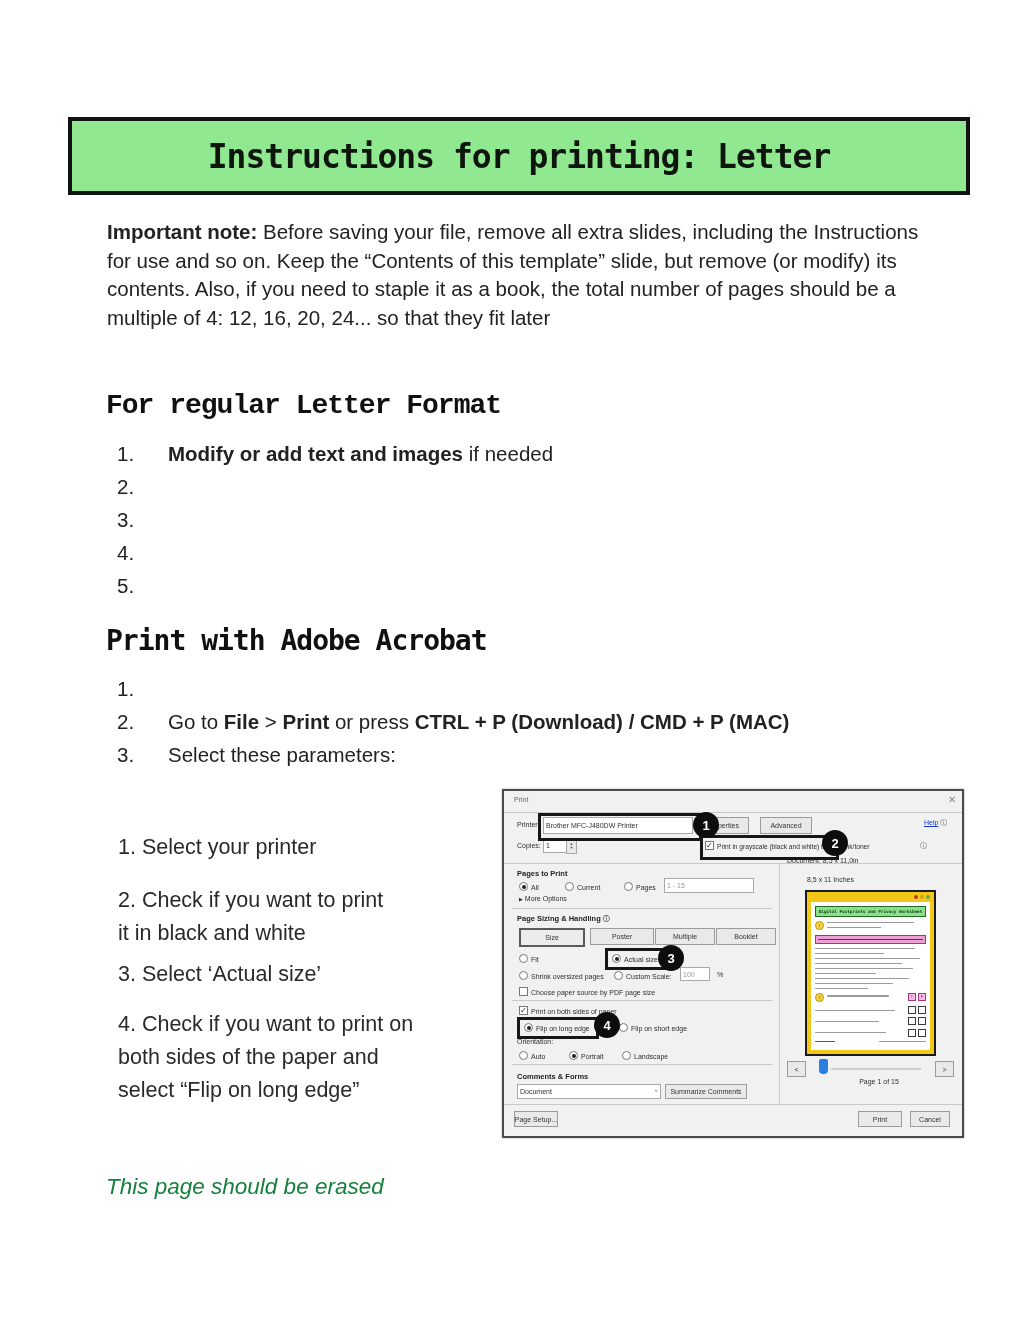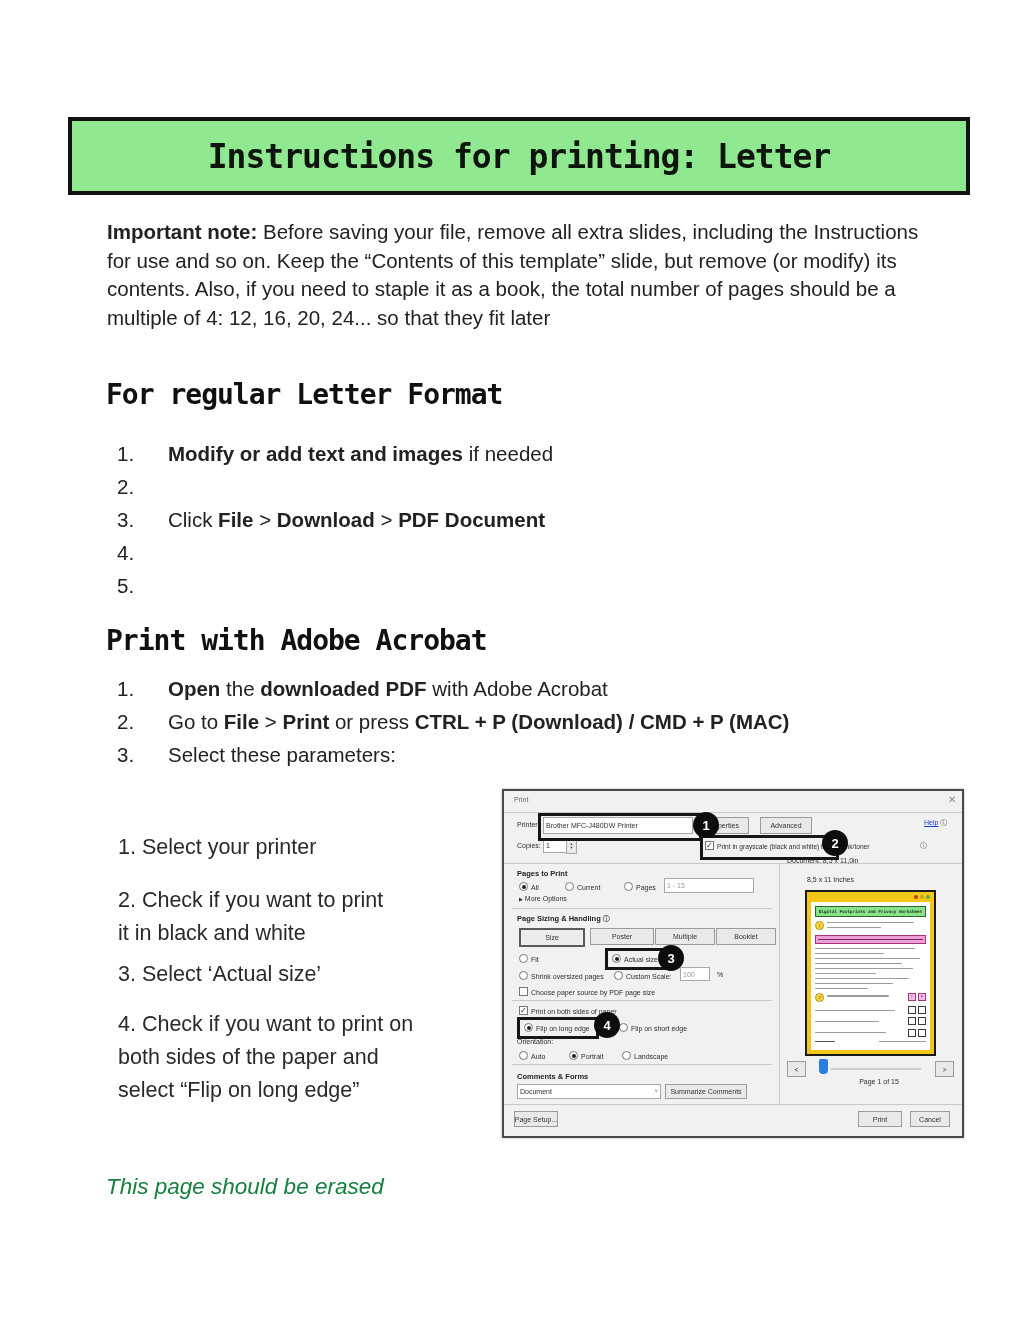--- a/index.html
+++ b/index.html
@@ -23,21 +23,21 @@
   
   .note{
     position:absolute;left:107px;top:218px;width:820px;margin:0;
     font-size:20.5px;line-height:28.5px;color:#222;
   }
   .h2{
     position:absolute;left:106px;margin:0;
     font-family:"DejaVu Sans Mono","Liberation Mono",monospace;
     font-weight:bold;font-size:28px;letter-spacing:-1px;color:#101010;
   }
-  #h2-letter{top:378px;}
+  #h2-letter{top:390px;font-family:Liberation Mono, monospace;}
   #h2-acrobat{top:624px;}
 
   ol.steps{position:absolute;left:117px;margin:0;padding:0;list-style:none;font-size:20.5px;color:#222;}
   #list-letter{top:437px;}
   #list-acrobat{top:672px;}
   ol.steps li{display:flex;height:33px;line-height:33px;white-space:nowrap;}
   ol.steps .num{width:51px;flex:0 0 51px;}
 
   
   .annotation{position:absolute;margin:0;font-size:21.5px;line-height:33px;color:#2a2a2a;}
@@ -139,35 +139,33 @@
 <ol class="steps" id="list-letter">
   <li>
       <span class="num">1.</span>
       <span><b>Modify or add text and images</b><span> if needed</span></span>
     </li>
   <li>
       <span class="num">2.</span>
     </li>
   <li>
       <span class="num">3.</span>
-      <span><span>Click </span><b>File</b><span> &gt; </span><b>Download</b><span> &gt; </span><b>PDF Document</b></span>
     </li>
   <li>
       <span class="num">4.</span>
     </li>
   <li>
       <span class="num">5.</span>
     </li>
 </ol>
 
 <h2 class="h2" id="h2-acrobat">Print with Adobe Acrobat</h2>
 <ol class="steps" id="list-acrobat">
   <li>
       <span class="num">1.</span>
-      <span><b>Open</b><span> the </span><b>downloaded PDF</b><span> with Adobe Acrobat</span></span>
     </li>
   <li>
       <span class="num">2.</span>
       <span><span>Go to </span><b>File</b><span> &gt; </span><b>Print</b><span> or press </span><b>CTRL + P (Download) / CMD + P (MAC)</b></span>
     </li>
   <li>
       <span class="num">3.</span>
       <span><span>Select these parameters:</span></span>
     </li>
 </ol>

